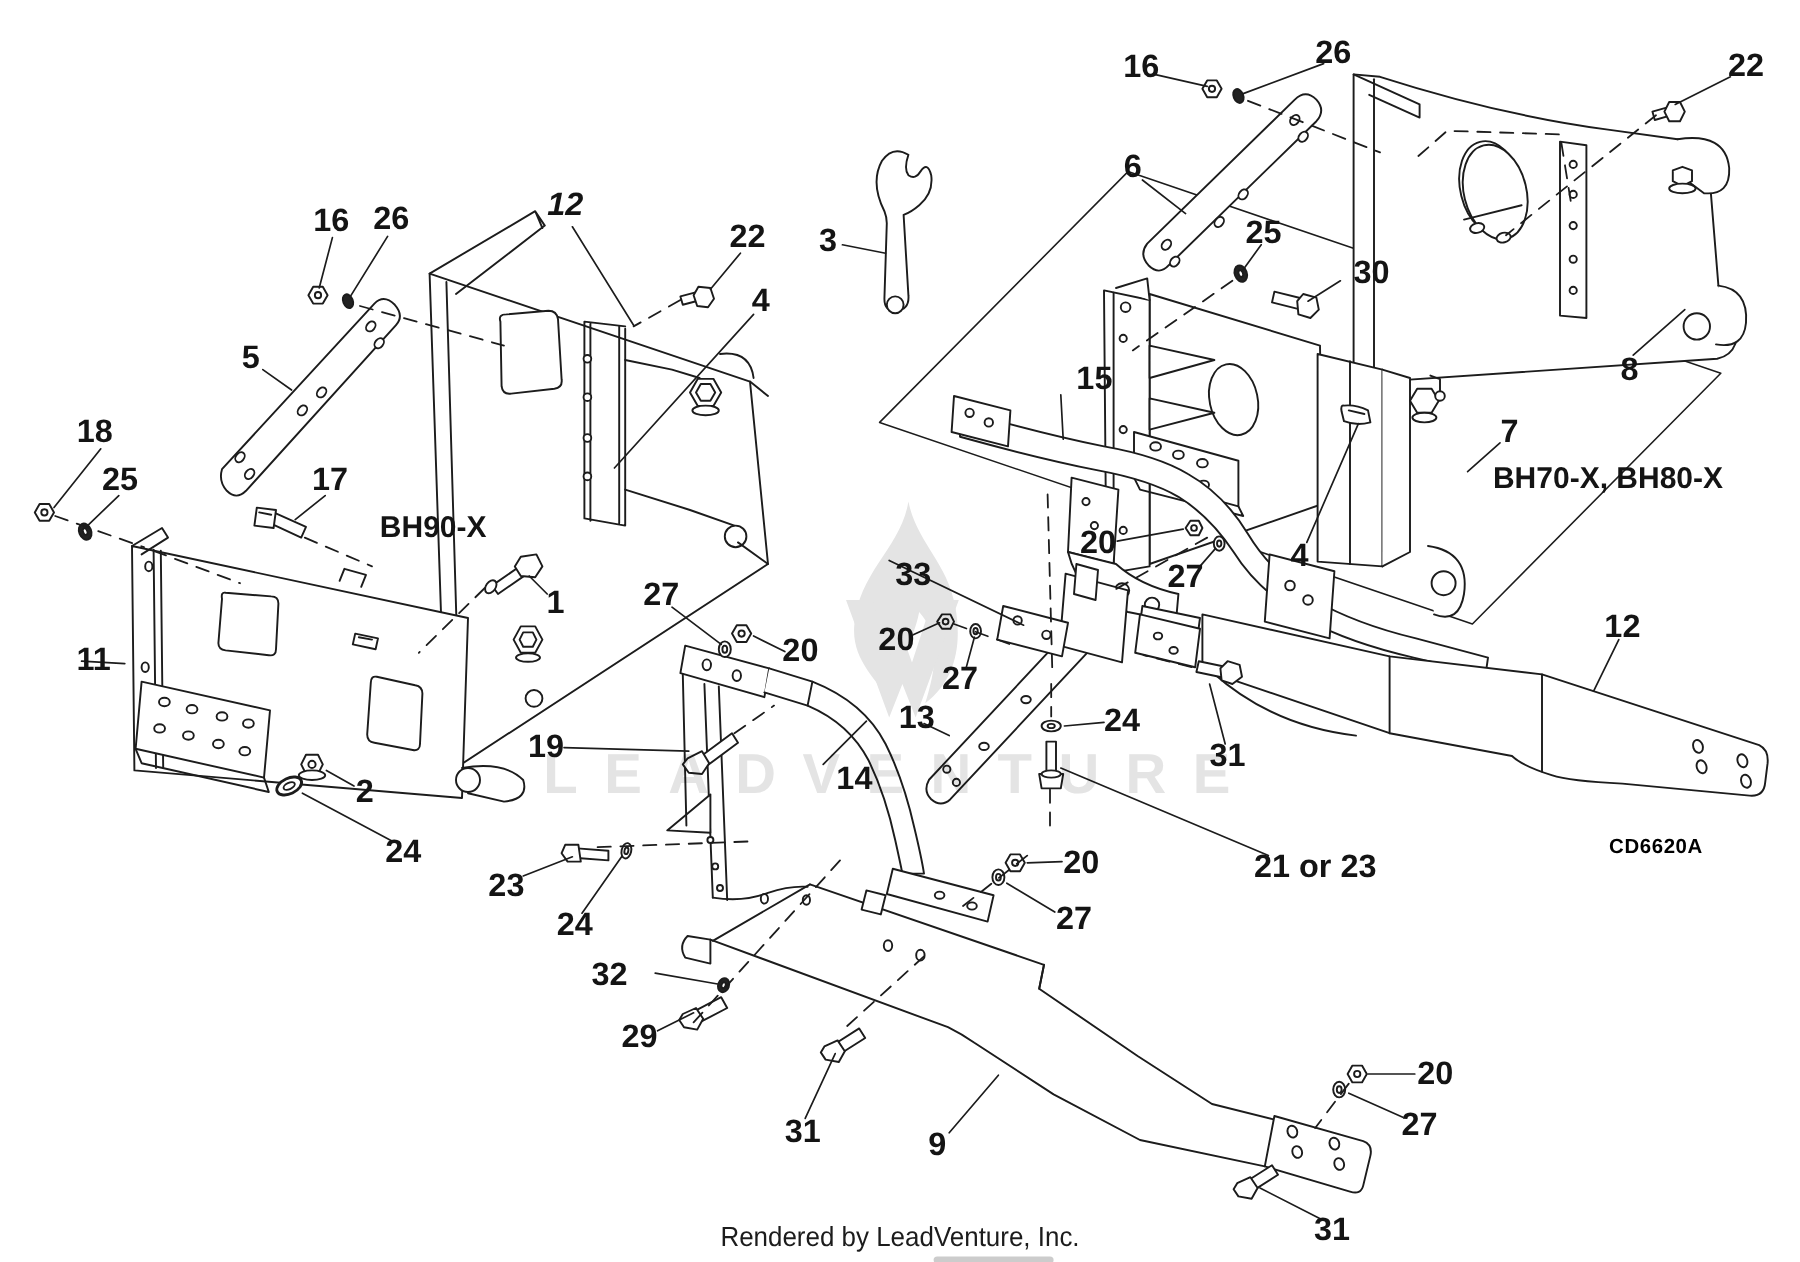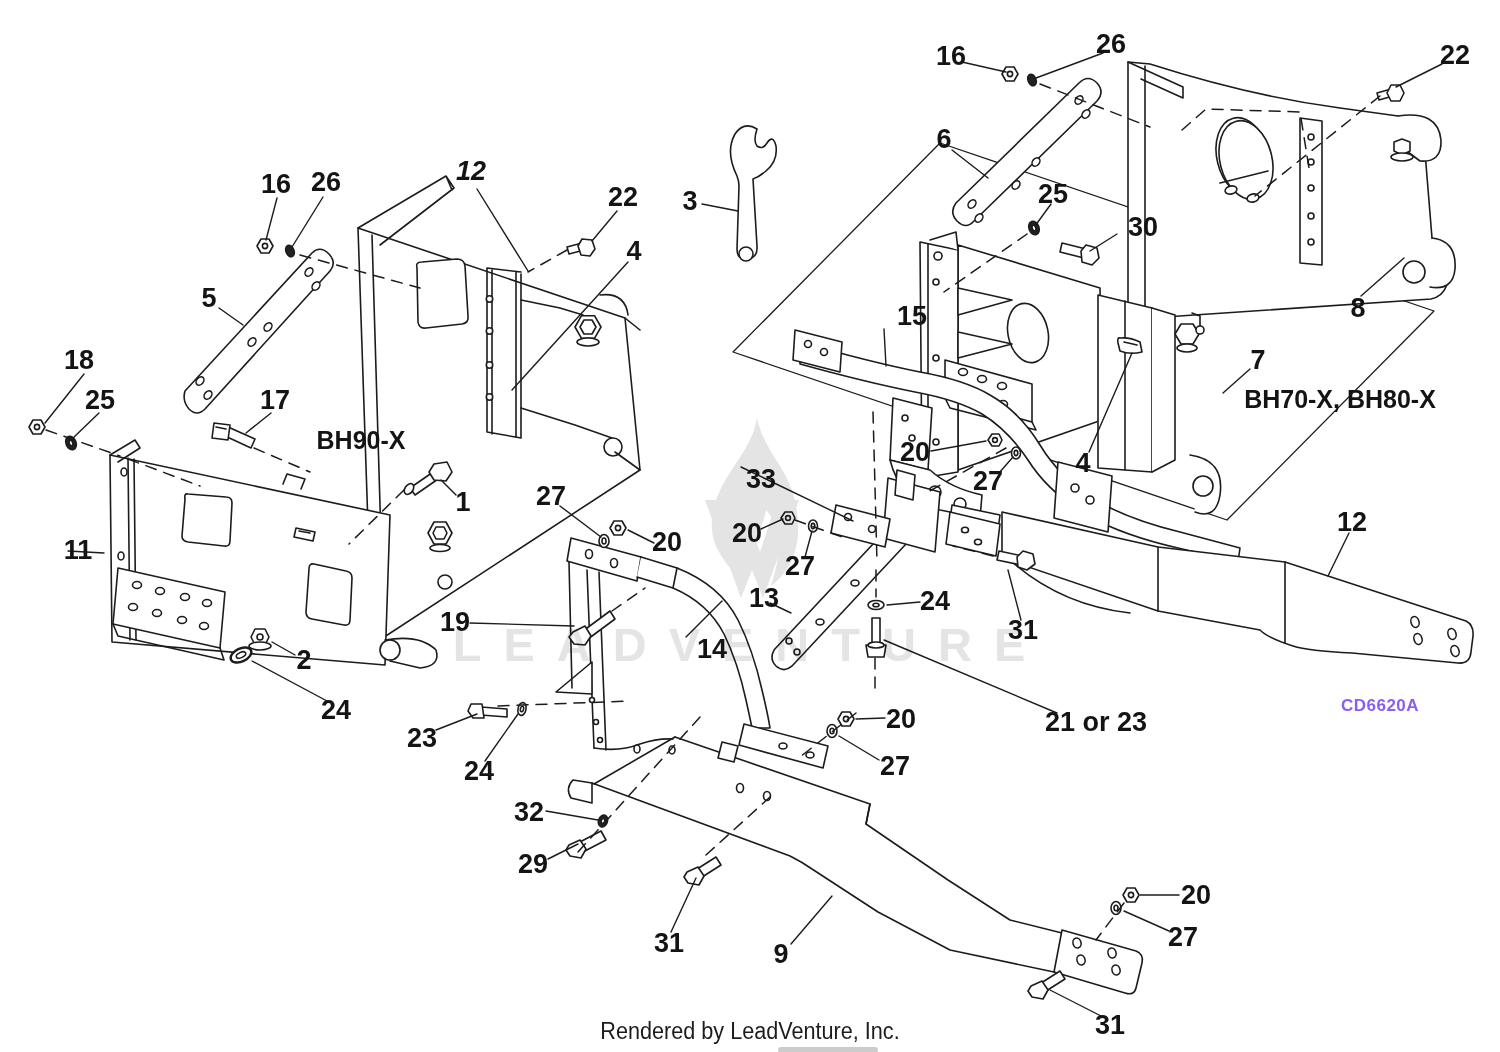--- a/index.html
+++ b/index.html
@@ -4,21 +4,21 @@
 <style>
   html,body{margin:0;padding:0;background:#fff;}
   #stage{position:relative;width:1500px;height:1052px;background:#fff;overflow:hidden;
          font-family:"Liberation Sans",sans-serif;}
   #lineart{position:absolute;left:0;top:0;}
   .callout{position:absolute;transform:translate(-50%,-50%);font-size:27px;font-weight:700;
            color:var(--label-color,#141414);white-space:nowrap;letter-spacing:0px;}
   .model-label{position:absolute;transform:translate(-50%,-50%);font-size:25px;font-weight:700;
            color:var(--label-color,#141414);white-space:nowrap;}
   #drawing-code{position:absolute;transform:translate(-50%,-50%);font-size:17px;font-weight:700;
-           color:#8b5cf6;letter-spacing:.5px;}
+           color:#000000;letter-spacing:.5px;}
   #watermark{position:absolute;left:0;top:0;width:1500px;height:1052px;pointer-events:none;
            mix-blend-mode:multiply;}
   #wm-text{position:absolute;left:750px;top:644px;transform:translate(-50%,-50%);
            font-size:47px;font-weight:700;letter-spacing:22px;color:var(--wm-color,#e4e4e4);white-space:nowrap;}
   #footer-credit{position:absolute;left:750px;top:1031px;transform:translate(-50%,-50%) scaleX(.94);
            font-size:23px;color:#1c1c1c;white-space:nowrap;}
   #bottom-bar{position:absolute;left:778px;top:1047px;width:100px;height:6px;border-radius:3px;background:#cccccc;}
 </style>
 </head>
 <body>
@@ -454,21 +454,21 @@
       <div class="callout" style="left: 944px; top: 139px;">6</div>
       <div class="callout" style="left: 1053px; top: 194px;">25</div>
       <div class="callout" style="left: 1129px; top: 227px; margin-left: 14px;">30</div>
       <div class="callout" style="left: 1358px; top: 308px;">8</div>
       <div class="callout" style="left: 912px; top: 316px;">15</div>
       <div class="callout" style="left: 1258px; top: 360px;">7</div>
       <div class="callout" style="left: 1083px; top: 463px;">4</div>
       <div class="callout" style="left: 1352px; top: 522px;">12</div>
       <div class="callout" style="left: 901px; top: 719px;">20</div>
       <div class="callout" style="left: 895px; top: 766px;">27</div>
-      <div class="callout" style="left: 529px; top: 812px; text-align: right;">32</div>
+      <div class="callout" style="left: 508px; top: 812px; text-align: right;">32</div>
       <div class="callout" style="left: 533px; top: 864px;">29</div>
       <div class="callout" style="left: 669px; top: 943px;">31</div>
       <div class="callout" style="left: 781px; top: 954px;">9</div>
       <div class="callout" style="left: 1196px; top: 895px;">20</div>
       <div class="callout" style="left: 1183px; top: 937px;">27</div>
       <div class="callout" style="left: 1110px; top: 1025px;">31</div>
       <div class="model-label" style="left: 361px; top: 440px;">BH90-X</div>
       <div class="model-label" style="left: 1340px; top: 399px;">BH70-X, BH80-X</div>
     </div>
 <div id="drawing-code" style="left: 1380px; top: 706px;">CD6620A</div>

